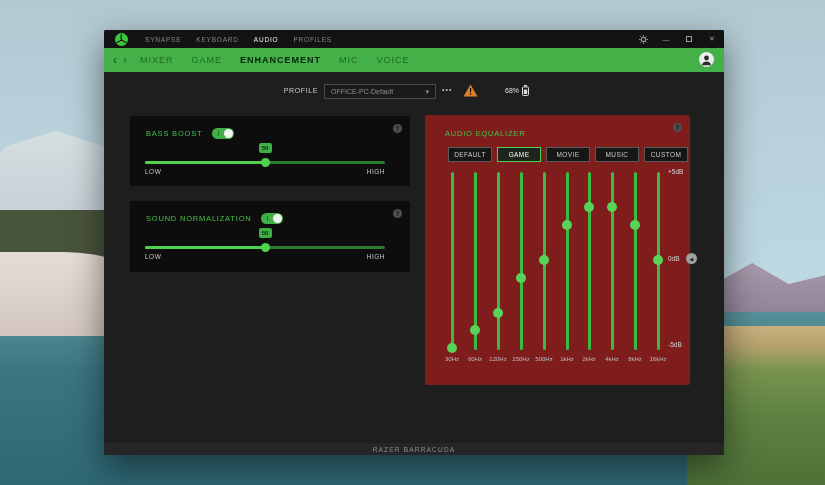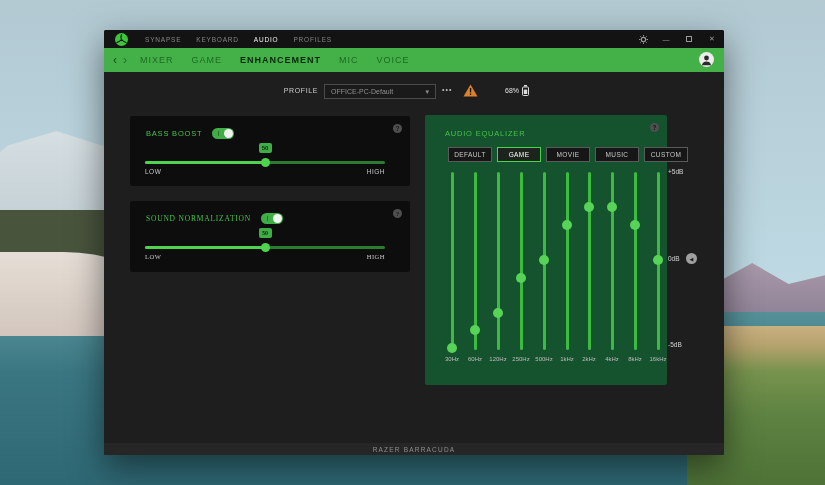--- a/index.html
+++ b/index.html
@@ -49,41 +49,41 @@
   .profile-row { position:absolute; left:0; top:10px; width:100%; height:20px; }
   .profile-label { position:absolute; left:170px; top:5px; width:44px; text-align:right; font-size:7px; letter-spacing:.6px; color:#cfcfcf; }
   .profile-select { position:absolute; left:220px; top:2px; width:112px; height:15px; border:1px solid #4b4b4b;
     background:#1a1a1a; color:#8f8f8f; font-size:7px; display:flex; align-items:center; justify-content:space-between; padding:0 6px; }
   .profile-more { position:absolute; left:338px; top:4px; color:#bdbdbd; font-size:7px; letter-spacing:1px; }
   .warn { position:absolute; left:359px; top:2px; display:flex; }
   .battery-wrap { position:absolute; left:401px; top:3px; display:flex; align-items:center; gap:3px; color:#e2e2e2; font-size:7px; }
 
   
   .panel { position:absolute; left:26px; width:280px; background:#0d0d0d; border-radius:2px; }
-  .p1 { top:44px; height:70px; } .p2 { top:129px; height:71px;font-family:Liberation Serif, serif; } .p3 { top:216px; height:74px; }
+  .p1 { top:44px; height:70px; } .p2 { top:129px; height:71px; } .p3 { top:216px; height:74px; }
   .panel-header { position:absolute; left:16px; top:12px; display:flex; align-items:center; gap:10px; }
   .panel-title { color:#46c24a; font-size:7.5px; letter-spacing:.8px; }
   .toggle { position:relative; width:22px; height:11px; border-radius:6px; background:#2e2e2e; }
   .toggle.on { background:#3fae46; }
   .toggle .knob { position:absolute; top:1px; left:1px; width:9px; height:9px; border-radius:50%; background:#f2f2f2; }
   .toggle.on .knob { left:12px; }
   .toggle.on::after { content:""; position:absolute; left:6px; top:3px; width:1px; height:5px; background:rgba(0,0,0,.35); }
   .info-btn { position:absolute; right:8px; top:8px; width:9px; height:9px; border-radius:50%; background:#4f4f4f;
     color:#141414; font-size:6.5px; font-weight:bold; display:flex; align-items:center; justify-content:center; }
   .hslider { position:absolute; left:15px; top:22px; width:240px; height:44px; }
   .hbadge { position:absolute; top:5px; width:13px; height:10px; margin-left:-6.5px; background:#3fae46; border-radius:2px;
     color:#0a2a0c; font-size:6px; font-weight:bold; text-align:center; line-height:10px; }
   .htrack { position:absolute; left:0; top:23px; width:240px; height:3px; background:#2b7c30; border-radius:2px; }
   .hfill { position:absolute; left:0; top:0; height:3px; background:#4fd24f; border-radius:2px; }
   .hthumb { position:absolute; top:-3px; width:9px; height:9px; margin-left:-4.5px; border-radius:50%; background:#4fd24f; }
   .hends { position:absolute; left:0; top:30px; width:240px; display:flex; justify-content:space-between;
     color:#c9c9c9; font-size:6.5px; letter-spacing:.5px; }
 
   
-  .eq-panel { position:absolute; left:321px; top:43px; width:242px; height:270px; background:#14532d; border-radius:2px; }
+  .eq-panel { position:absolute; left:321px; top:43px; width:265px; height:270px; background:#7f1d1d; border-radius:2px; }
   .eq-title { position:absolute; left:20px; top:14px; color:#46c24a; font-size:7.5px; letter-spacing:.8px; }
   .preset-row { position:absolute; left:23px; top:32px; display:flex; gap:5px; }
   .preset-btn { width:44px; height:15px; border:1px solid #5a5a5a; background:#161616; color:#c9c9c9;
     font-size:6.5px; letter-spacing:.4px; display:flex; align-items:center; justify-content:center; }
   .preset-btn.active { border-color:#4bd34b; color:#ffffff; background:#1d241d; }
   .eq-col { position:absolute; top:57px; width:0; height:178px; }
   .eq-track { position:absolute; left:-1.5px; top:0; width:3px; height:178px; background:#3cba41; border-radius:2px; }
   .eq-thumb { position:absolute; left:-5px; width:10px; height:10px; margin-top:-5px; border-radius:50%; background:#57d457; }
   .eq-freq { position:absolute; top:184px; left:-20px; width:40px; text-align:center; color:#bdbdbd; font-size:6px; }
   .eq-scale { position:absolute; color:#d4d4d4; font-size:6.5px; }

